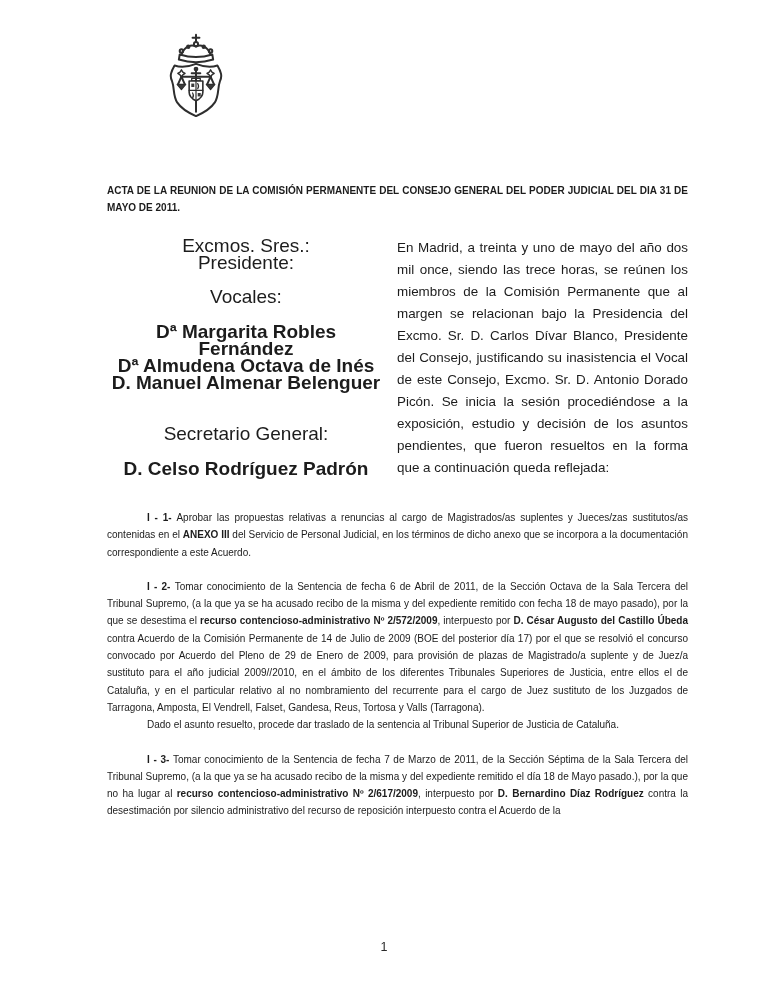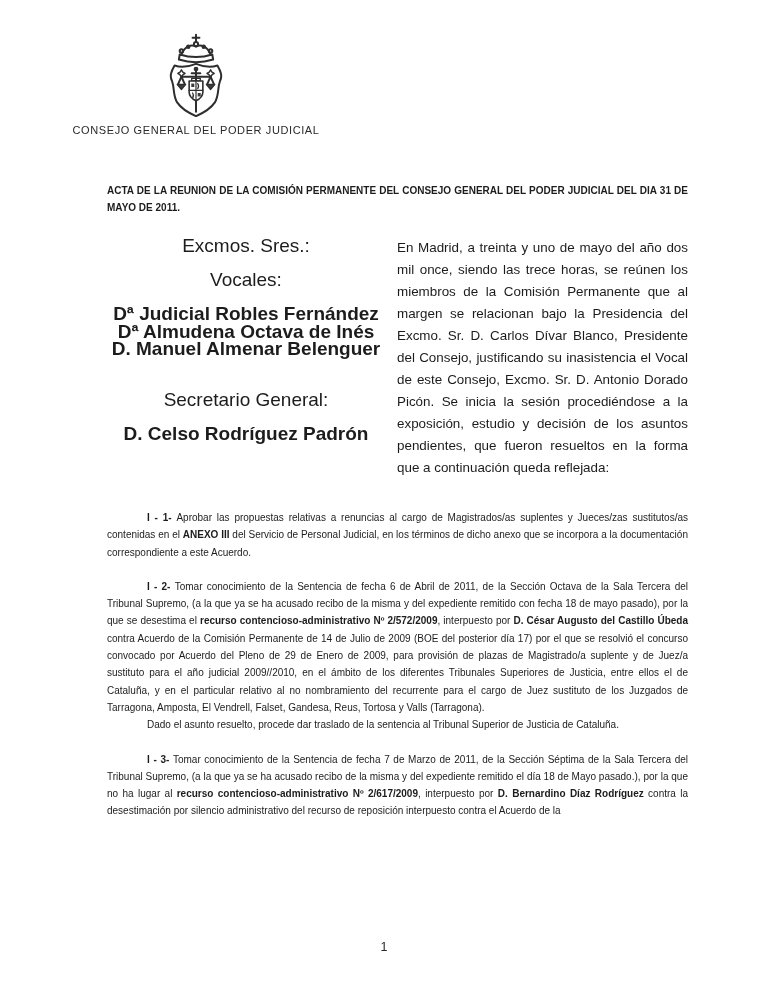--- a/index.html
+++ b/index.html
@@ -137,32 +137,32 @@
       <path d="M62 60 L72 60 L67 66 Z" fill="#3a3a3a" stroke-width="1.2"></path>
 
       <path d="M45 53 h10 v3 h-10 Z" stroke-width="1.3"></path>
       <path d="M42 56 h16 v13 c0 5 -4 8 -8 10 c-4 -2 -8 -5 -8 -10 Z" fill="#ffffff" stroke-width="1.6"></path>
       <line x1="50" y1="56" x2="50" y2="78" stroke-width="1.2"></line>
       <line x1="42" y1="67" x2="58" y2="67" stroke-width="1.2"></line>
       <rect x="44.5" y="59" width="3.5" height="4" fill="#3a3a3a" stroke="none"></rect>
       <rect x="52" y="70" width="3.5" height="4" fill="#3a3a3a" stroke="none"></rect>
       <path d="M52 59 q2 3 0 6 M46 70 q2 3 0 6" stroke-width="1.2"></path>
     </svg>
-    <div class="org1">CONSEJO GENERAL DEL PODER JUDICIAL</div>
   </div>
 
   <div class="doc-title">ACTA DE LA REUNION DE LA COMISIÓN PERMANENTE DEL CONSEJO GENERAL DEL PODER JUDICIAL DEL DIA 31 DE MAYO DE 2011.</div>
 
   <div class="columns">
     <div class="attendees" id="attendees">
         <div class="att-line heading">Excmos. Sres.:</div>
+        <div class="att-line heading">Presidente:</div>
         <div class="att-gap"></div>
         <div class="att-line heading">Vocales:</div>
         <div class="att-gap"></div>
-        <div class="att-line name">Dª Judicial Robles Fernández</div>
+        <div class="att-line name">Dª Margarita Robles Fernández</div>
         <div class="att-line name">Dª Almudena Octava de Inés</div>
         <div class="att-line name">D. Manuel Almenar Belenguer</div>
         <div class="att-gap"></div>
         <div class="att-gap"></div>
         <div class="att-line heading">Secretario General:</div>
         <div class="att-gap"></div>
         <div class="att-line name">D. Celso Rodríguez Padrón</div>
       </div>
     <div class="intro">En Madrid, a treinta y uno de mayo del año dos mil once, siendo las trece horas, se reúnen los miembros de la Comisión Permanente que al margen se relacionan bajo la Presidencia del Excmo. Sr. D. Carlos Dívar Blanco, Presidente del Consejo, justificando su inasistencia el Vocal de este Consejo, Excmo. Sr. D. Antonio Dorado Picón. Se inicia la sesión procediéndose a la exposición, estudio y decisión de los asuntos pendientes, que fueron resueltos en la forma que a continuación queda reflejada:</div>
   </div>

